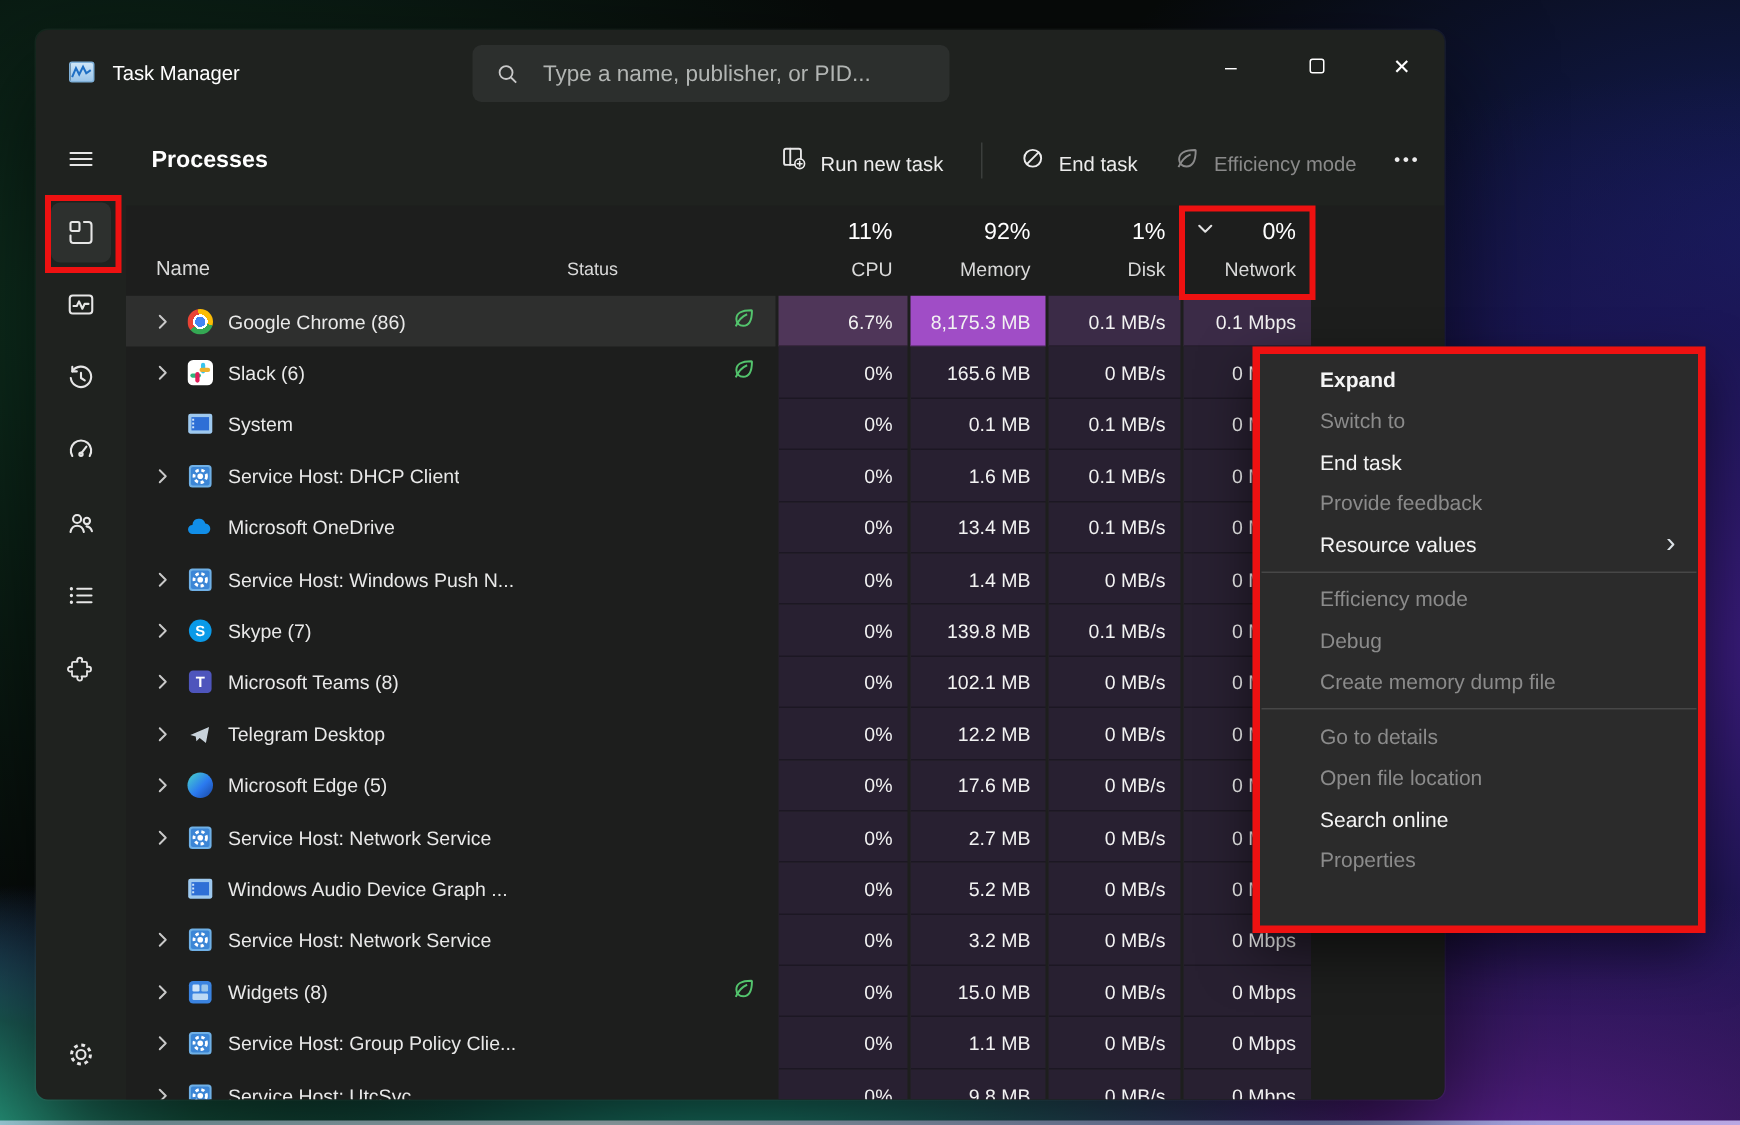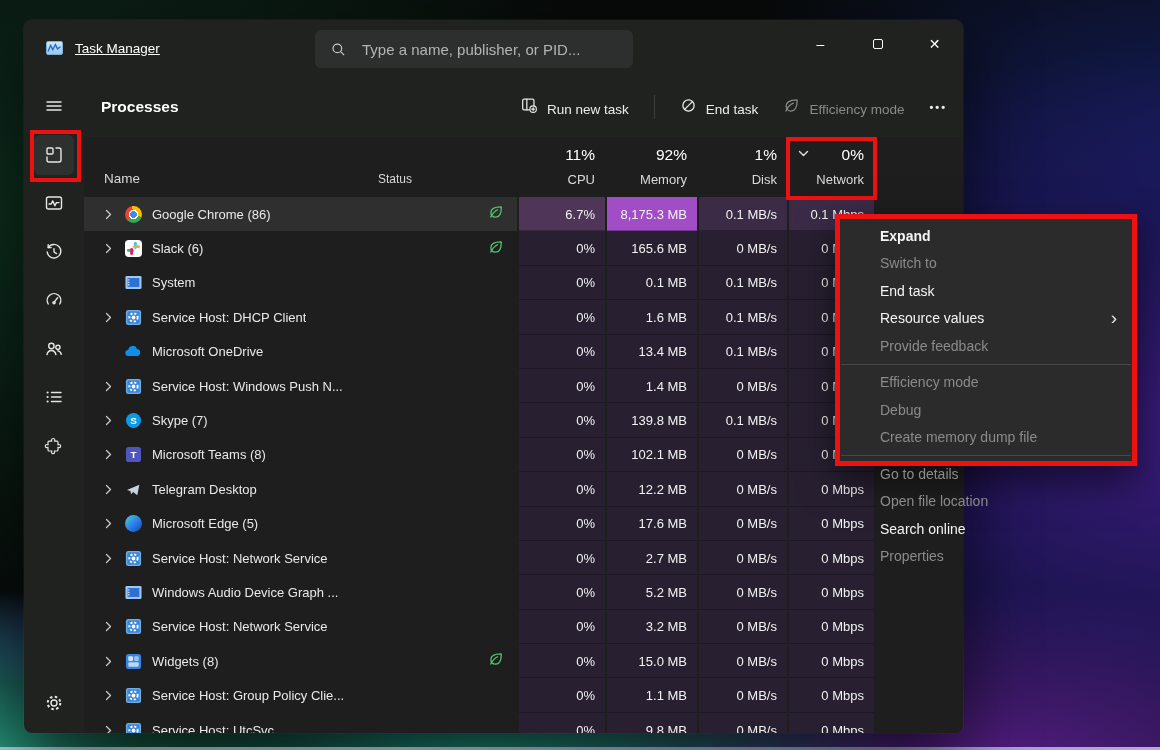--- a/index.html
+++ b/index.html
@@ -24,21 +24,21 @@
   .window { position:absolute; left:24px; top:20px; width:939px; height:713px;
     background:#1f221f; border-radius:8px; overflow:hidden; z-index:5;
     box-shadow:0 28px 70px rgba(0,0,0,.6), 0 0 0 1px rgba(255,255,255,.05); }
 
   
   .titlebar { position:absolute; left:0; top:0; right:0; height:56px; }
   .app-icon { position:absolute; left:22px; top:21px; width:17px; height:14px; border-radius:2px;
     background:linear-gradient(#cfe6f7,#9cc6ea); border:1px solid #7fb0d8; }
   .app-icon svg { display:block; width:100%; height:100%; }
   .tm-title { position:absolute; left:51px; top:0; height:56px; display:flex; align-items:center;
-    color:#ffffff; font-size:13.5px;text-decoration:underline; }
+    color:#ffffff; font-size:13.5px; }
   .searchbox { position:absolute; left:291px; top:10px; width:318px; height:38px;
     background:#2c2f2d; border-radius:6px; display:flex; align-items:center; padding:0 12px 0 16px; }
   .searchbox svg { flex:0 0 auto; margin-right:16px; }
   .searchbox input { flex:1; background:transparent; border:none; outline:none;
     font-family:"Liberation Sans",sans-serif; font-size:15px; color:#e8e8e8; }
   .searchbox input::placeholder { color:#b2b5b3; opacity:1; }
   .win-controls { position:absolute; right:0; top:0; height:48px; display:flex; }
   .wc-btn { width:57px; height:48px; display:grid; place-items:center; color:#fff; }
   .wc-min { font-size:14px; }
   .wc-max .sq { width:10px; height:10px; border:1.2px solid #fff; border-radius:2px; }
@@ -85,21 +85,21 @@
   .c-status { width:147px; display:flex; align-items:center; justify-content:flex-end; padding-right:13px; }
   .c-val { display:flex; align-items:center; justify-content:flex-end; padding-right:10px;
     margin-left:2px; color:#f2f2f2; font-size:13px; background:#282031;
     box-shadow:inset 0 -1px rgba(0,0,0,.28); white-space:nowrap; }
   .prow.selected .c-name, .prow.selected .c-status { background:#2e2f2e; }
   .prow.selected .c-val.w-cpu { background:#4f3659; }
   .prow.selected .c-val.w-memory { background:#a04dc6; }
   .prow.selected .c-val.w-disk, .prow.selected .c-val.w-network { background:#3b2b47; }
 
   
-  .ctx-box { position:absolute; left:835px; top:214px; width:302px; height:252px; z-index:30;
+  .ctx-box { position:absolute; left:835px; top:231px; width:302px; height:391px; z-index:30;
     border:5px solid #ee1111; background:#2b2b2b; box-shadow:0 14px 34px rgba(0,0,0,.55); }
   .ctx-list { padding:3px 0; }
   .ctx-item { height:27.5px; display:flex; align-items:center; padding:0 16px 0 40px;
     font-size:14px; color:#f4f4f4; position:relative; }
   .ctx-item.disabled { color:#8b8b8b; }
   .ctx-item.bold { font-weight:700; }
   .ctx-sep { height:1px; background:#474747; margin:4px 1px; }
   .submenu-arrow { position:absolute; right:15px; top:50%; transform:translateY(-54%);
     color:#dde3e8; font-size:19px; line-height:1; }
 
@@ -631,27 +631,27 @@
   <div class="ctx-list" id="ctx-list">
       <div class="ctx-item bold">
         <span>Expand</span>
       </div>
       <div class="ctx-item disabled">
         <span>Switch to</span>
       </div>
       <div class="ctx-item">
         <span>End task</span>
       </div>
+      <div class="ctx-item disabled">
+        <span>Provide feedback</span>
+      </div>
       <div class="ctx-item">
         <span>Resource values</span>
         <span class="submenu-arrow">›</span>
       </div>
-      <div class="ctx-item disabled">
-        <span>Provide feedback</span>
-      </div>
       <div class="ctx-sep"></div>
       <div class="ctx-item disabled">
         <span>Efficiency mode</span>
       </div>
       <div class="ctx-item disabled">
         <span>Debug</span>
       </div>
       <div class="ctx-item disabled">
         <span>Create memory dump file</span>
       </div>

